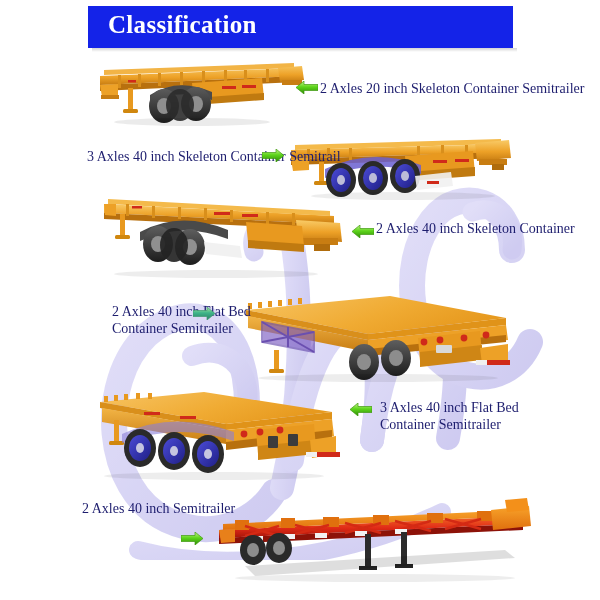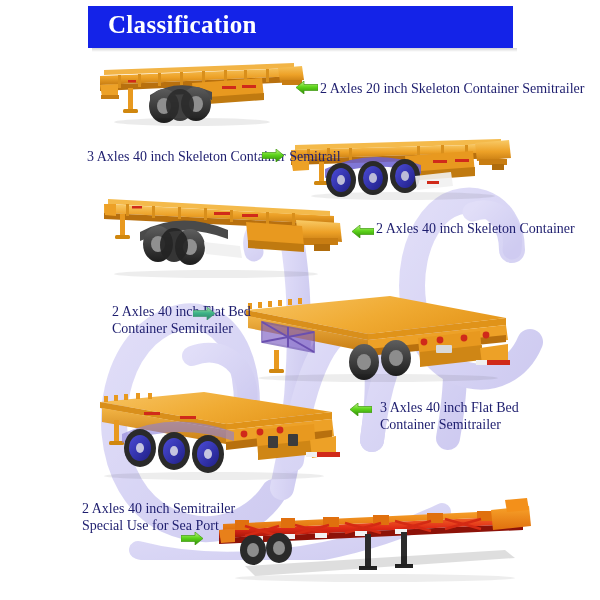--- a/index.html
+++ b/index.html
@@ -588,16 +588,15 @@
         <stop offset="0%" stop-color="#c9f58e"></stop>
             <stop offset="45%" stop-color="#5ed51c"></stop>
             <stop offset="100%" stop-color="#2f8c06"></stop>
       </linearGradient>
         </defs>
       <polygon points="22,6.5 14,0 14,3.5 0,3.5 0,9.5 14,9.5 14,13" fill="url(#ga6)" stroke="#3f9a10" stroke-width=".7"></polygon>
     </svg>
   </div>
   <div class="label" style="left:82px;top:500px;">
     <div>2 Axles 40 inch Semitrailer</div>
-    <div>Special Use for Sea Port</div>
   </div>
 
 </div>
 
 </body></html>

